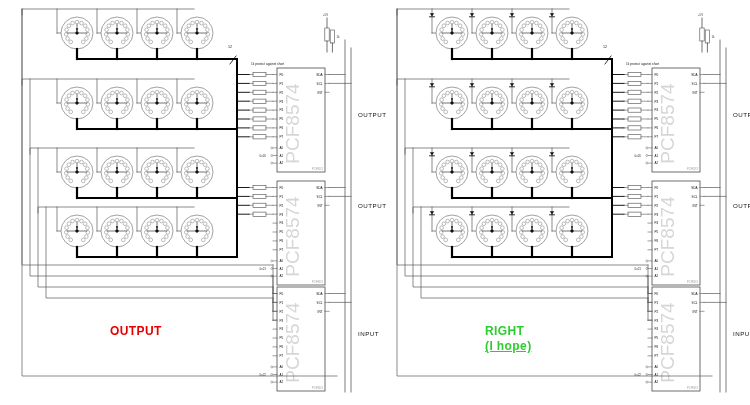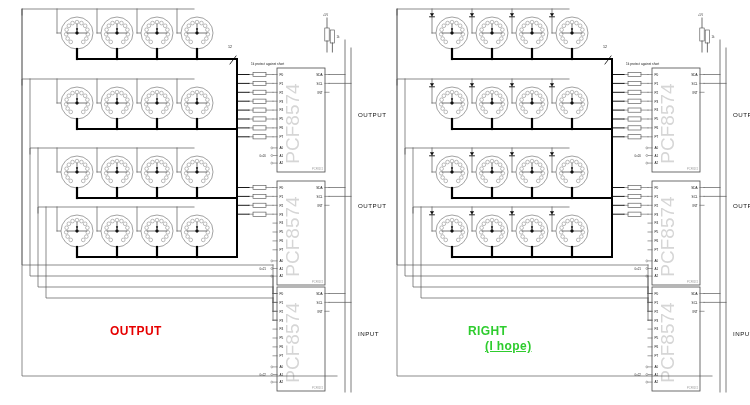--- a/index.html
+++ b/index.html
@@ -1297,16 +1297,16 @@
   <div id="labels">
       <div class="lbl io-label" style="left: 358px; top: 112px;">OUTPUT</div>
       <div class="lbl io-label" style="left: 358px; top: 203px;">OUTPUT</div>
       <div class="lbl io-label" style="left: 358px; top: 331px;">INPUT</div>
       <div class="lbl bus-w" style="left: 228px; top: 46px;">12</div>
       <div class="lbl verdict-wrong" style="left: 110px; top: 325px;">OUTPUT</div>
       <div class="lbl io-label" style="left: 733px; top: 112px;">OUTPUT</div>
       <div class="lbl io-label" style="left: 733px; top: 203px;">OUTPUT</div>
       <div class="lbl io-label" style="left: 733px; top: 331px;">INPUT</div>
       <div class="lbl bus-w" style="left: 603px; top: 46px;">12</div>
-      <div class="lbl verdict-right" style="left: 468px; top: 325px;">RIGHT</div>
+      <div class="lbl verdict-right" style="left: 485px; top: 325px;">RIGHT</div>
       <div class="lbl verdict-right" style="left: 485px; top: 340px; text-decoration: underline;">(I hope)</div>
     </div>
 </div>
 
 </body></html>

